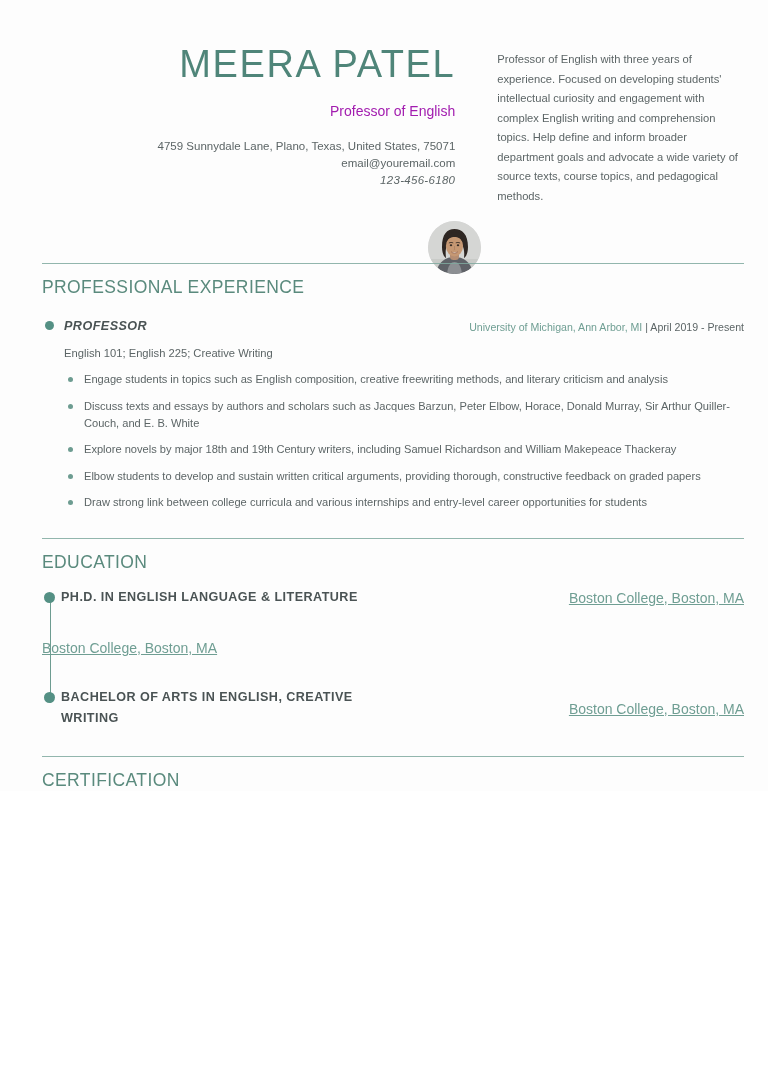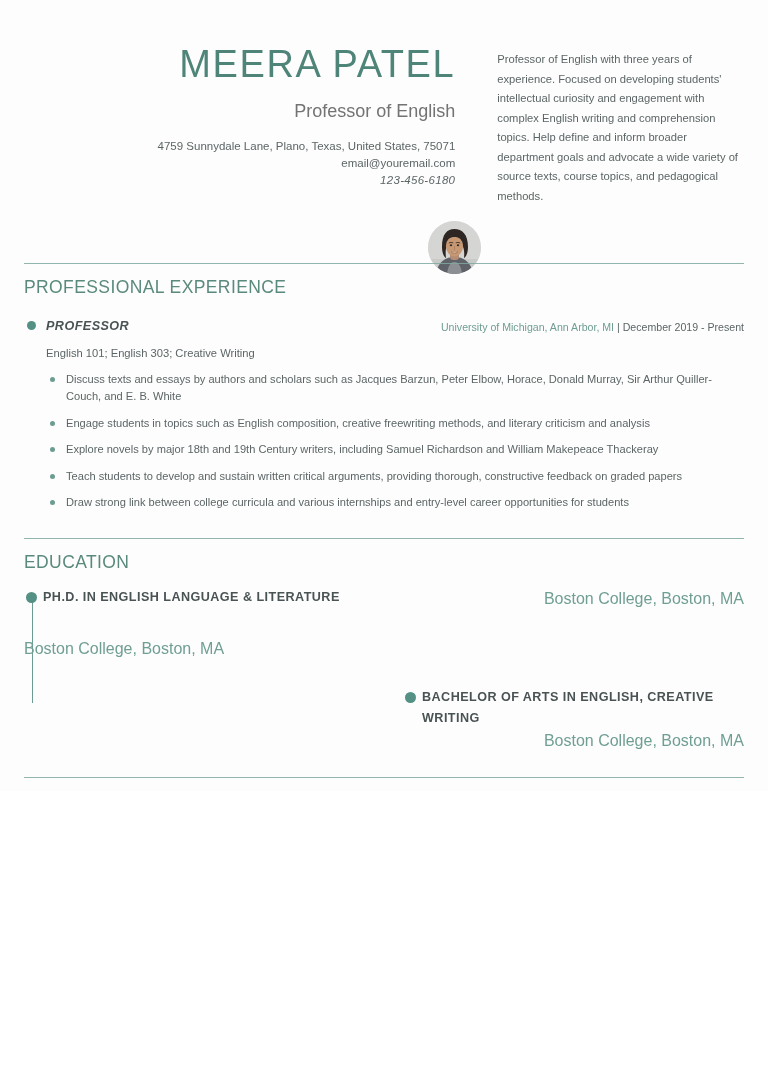--- a/index.html
+++ b/index.html
@@ -44,23 +44,23 @@
   .full-name {
     font-size: 38px;
     line-height: 44px;
     letter-spacing: 1.6px;
     color: #4f8579;
     font-weight: 400;
     margin: 0;
     white-space: nowrap;
   }
   .job-title {
-    font-size: 18px;
+    font-size: 14px;
     line-height: 22px;
-    color: #737373;
+    color: #a21caf;
     font-weight: 400;
     margin: 14px 0 12px 0;
   }
   .contact-block {
     margin-top: 16px;
   }
   .contact-line {
     font-size: 11.5px;
     line-height: 17px;
     color: #5c6566;
@@ -92,20 +92,21 @@
     overflow: hidden;
     background: #d8d8d8;
     position: relative;
   }
   .avatar svg { display: block; }
 
   
   .content {
     padding: 12px 24px;
     box-sizing: border-box;
+    margin-left: 18px;
   }
   .section {
     margin-top: 0;
   }
   .section-rule {
     height: 1px;
     background: #7fa99f;
     opacity: .85;
     margin: 0;
   }
@@ -209,25 +210,25 @@
   }
   .timeline-line {
     position: absolute;
     left: 7.5px;
     top: 10px;
     width: 1.6px;
     background: #6d9c91;
   }
   .edu-entry {
     display: flex;
-    align-items: flex-end;
+    align-items: center;
     position: relative;
     margin-bottom: 29px;
   }
-  .edu-entry:last-child { margin-bottom: 0; flex-direction: column; }
+  .edu-entry:last-child { margin-bottom: 0; }
   .edu-left {
     flex: 1 1 auto;
     display: flex;
     align-items: flex-start;
     min-width: 0;
     padding-right: 12px;
   }
   .edu-dot-col {
     width: 19px;
     flex: 0 0 19px;
@@ -247,26 +248,27 @@
     font-size: 12.6px;
     line-height: 21px;
     letter-spacing: 0.45px;
     color: #4a5354;
     font-weight: bold;
     text-transform: uppercase;
     max-width: 310px;
   }
   .edu-meta {
     flex: 0 0 auto;
-    font-size: 16px;
+    font-size: 14px;
     line-height: 19px;
     color: #6f9e93;
     text-align: right;
     padding-top: 2px;
     white-space: nowrap;
+    text-decoration: underline;
   }
 
   .sp-exp   { margin-top: 0; }
   .sp-edu   { margin-top: 27px; }
   .sp-cert  { margin-top: 27px; }
   .exp-head { margin-top: 18px; }
   .cert-entry { margin-top: 17px; }
 </style>
 </head>
 <body>
@@ -334,31 +336,31 @@
 
       <div class="exp-head">
         <div class="entry">
           <div class="entry-left">
             <div class="dot-col">
               <span class="dot"></span>
             </div>
             <div class="entry-title">PROFESSOR</div>
           </div>
           <div class="entry-meta">
-            <span class="meta-org">University of Michigan, Ann Arbor, MI</span><span class="meta-sep"> | </span><span class="meta-date">December 2019 - Present</span>
+            <span class="meta-org">University of Michigan, Ann Arbor, MI</span><span class="meta-sep"> | </span><span class="meta-date">April 2019 - Present</span>
           </div>
         </div>
 
-        <div class="entry-sub">English 101; English 303; Creative Writing</div>
+        <div class="entry-sub">English 101; English 225; Creative Writing</div>
 
         <ul class="bullets">
+          <li>Engage students in topics such as English composition, creative freewriting methods, and literary criticism and analysis</li>
           <li>Discuss texts and essays by authors and scholars such as Jacques  Barzun, Peter Elbow, Horace, Donald Murray, Sir Arthur Quiller-Couch,  and E. B. White</li>
-          <li>Engage students in topics such as English composition, creative freewriting methods, and literary criticism and analysis</li>
           <li>Explore novels by major 18th and 19th Century writers, including Samuel Richardson and William Makepeace Thackeray</li>
-          <li>Teach students to develop and sustain written critical arguments, providing thorough, constructive feedback on graded papers</li>
+          <li>Elbow students to develop and sustain written critical arguments, providing thorough, constructive feedback on graded papers</li>
           <li>Draw strong link between college curricula and various internships and entry-level career opportunities for students</li>
         </ul>
       </div>
     </div>
 
     <div class="section sp-edu">
       <div class="section-rule"></div>
       <h2 class="section-title">EDUCATION</h2>
 
       <div class="timeline">

